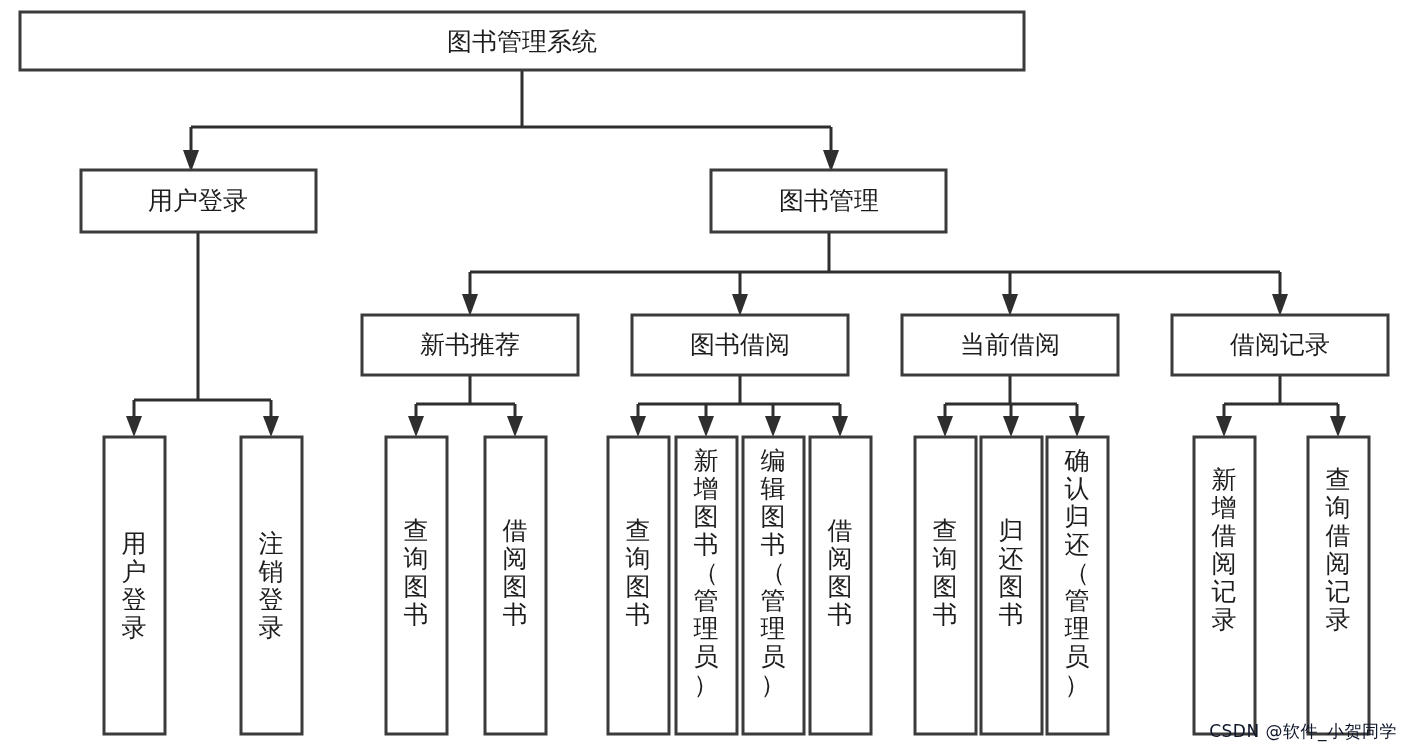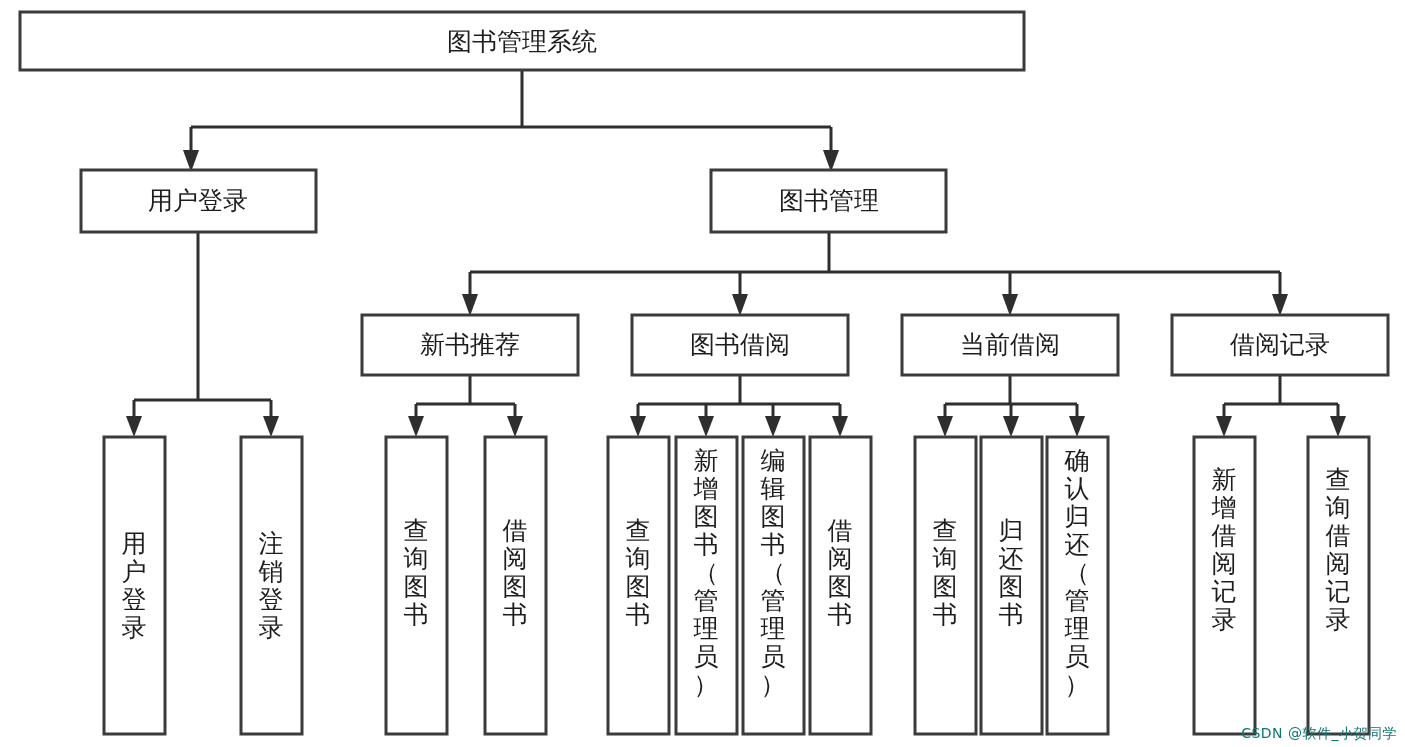--- a/index.html
+++ b/index.html
@@ -18,21 +18,21 @@
     dominant-baseline:middle;text-anchor:middle;
   }
   .leaf-label{
     font-family:"DejaVu Sans","Liberation Sans",sans-serif;
     font-size:25px;fill:#1d1d1d;
     dominant-baseline:middle;text-anchor:middle;
   }
   .watermark{
     position:absolute;right:8px;bottom:4px;
     font-family:"DejaVu Sans","Liberation Sans",sans-serif;
-    font-size:14px;color:#0f766e;letter-spacing:.5px;
+    font-size:17px;color:#0f172a;letter-spacing:.5px;
     white-space:nowrap;pointer-events:none;
   }
 </style>
 </head>
 <body>
 
 <svg id="diagram" viewBox="0 0 1405 747">
 
   <g>
     <path class="conn" d="M522,70 L522,127 M191,127 L831,127 M191,127 L191,152 M831,127 L831,152"></path>

